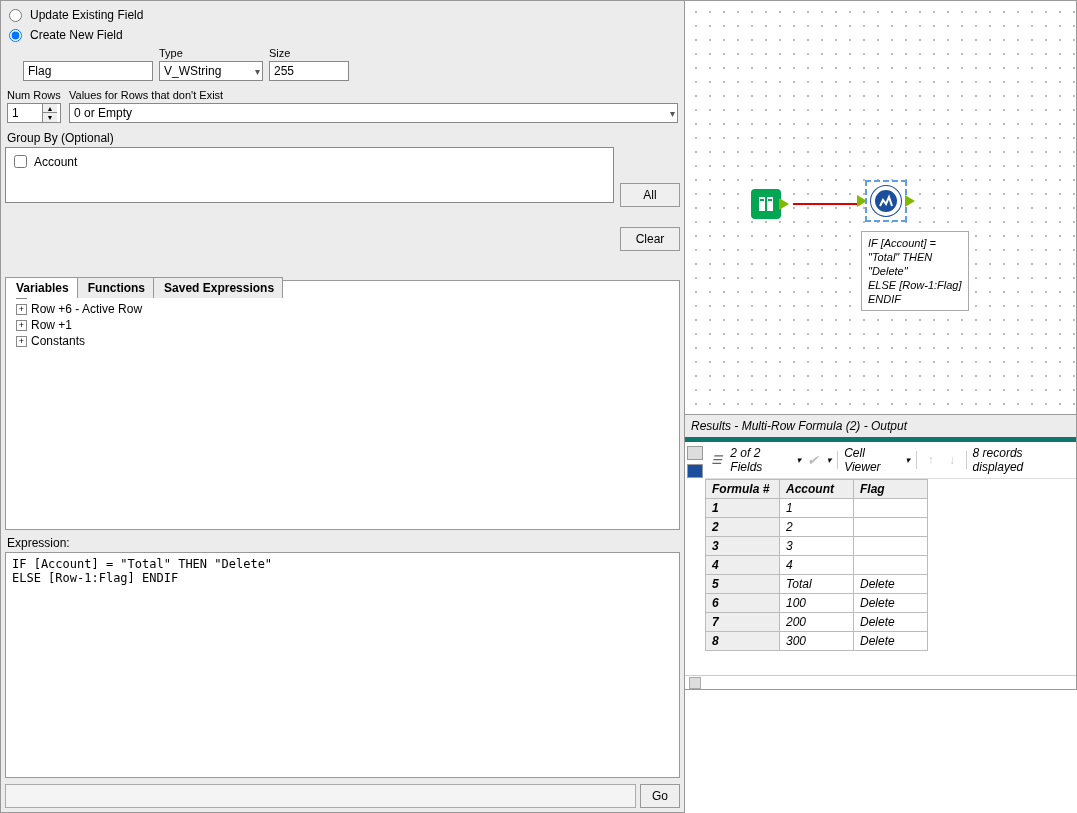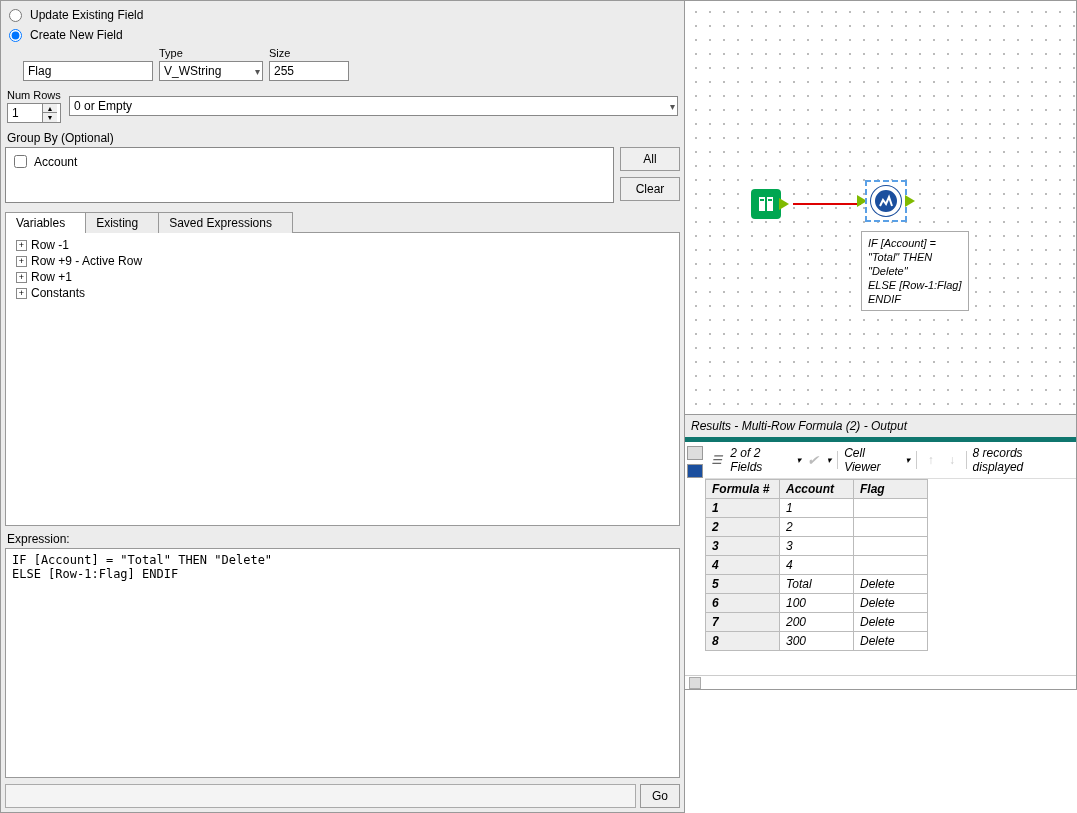--- a/index.html
+++ b/index.html
@@ -12,36 +12,36 @@
 .radio-row { padding: 3px 2px; display: flex; align-items: center; gap: 4px; }
 .radio-row input[type=radio] { margin: 0 4px 0 2px; }
 
 .field-row { display: flex; align-items: flex-end; gap: 6px; padding: 2px 2px 6px 18px; }
 .field-col { display: flex; flex-direction: column; }
 .field-col label, .top-label { font-size: 11px; padding-bottom: 2px; }
 .text-input { border: 1px solid #888; background: #fff; height: 20px; padding: 0 4px; }
 .combo { border: 1px solid #888; background: #fff; height: 20px; display:flex; align-items:center; justify-content:space-between; padding:0 2px 0 4px;}
 .combo-arrow { font-size:10px; color:#555; }
 
-.numrow-row { display:flex; gap:8px; padding:2px 2px; align-items:center; }
+.numrow-row { display:flex; gap:8px; padding:2px 2px; align-items:flex-start; }
 .spinner { display:flex; border:1px solid #888; background:#fff; height:20px; width:54px; }
 .spinner input { border:none; width:34px; padding:0 4px; outline:none; }
 .spinner-btns { display:flex; flex-direction:column; border-left:1px solid #888; }
 .spinner-btns div { font-size:7px; line-height:9px; height:9px; width:14px; text-align:center; cursor:pointer; background:#efefef; }
 .spinner-btns div:first-child { border-bottom:1px solid #888; }
 
 .groupby-label { padding:6px 2px 2px 2px; }
 .groupby-box { display:flex; gap:6px; }
 .groupby-list { flex:1; background:#fff; border:1px solid #888; height:56px; padding:2px; }
 .groupby-item { display:flex; align-items:center; gap:4px; padding:2px; }
-.groupby-btns { display:flex; flex-direction:column; gap:6px; width:60px; }
+.groupby-btns { display:flex; flex-direction:column; gap:20px; width:60px;margin-top:36px; }
 .btn { background:#efefef; border:1px solid #999; height:24px; display:flex; align-items:center; justify-content:center; cursor:pointer; }
 
 .tabs { display:flex; margin-top:8px; position:relative; }
-.tab { padding:3px 20px 3px 10px; border:1px solid #999; border-bottom:none; background:#ececec; position:relative; top:1px; cursor:pointer;}
+.tab { padding:3px 8px 3px 10px; border:1px solid #999; border-bottom:none; background:#ececec; position:relative; top:18px; cursor:pointer;font-weight:bold;}
 .tab.active { background:#fff; z-index:2; }
 .tab + .tab { margin-left:-1px; }
 
 .tree-box { background:#fff; border:1px solid #999; flex:1; min-height:250px; padding:4px; }
 .tree-item { padding:1px 0 1px 6px; display:flex; align-items:center; gap:4px; }
 .tree-toggle { width:11px; height:11px; border:1px solid #888; display:inline-flex; align-items:center; justify-content:center; font-size:9px; line-height:9px; background:#fff; }
 
 .expr-label { padding:6px 2px 2px 2px; }
 .expr-box { background:#fff; border:1px solid #999; height:230px; padding:4px 6px; font-family: Consolas, monospace; font-size:12px; white-space:pre; }
 
@@ -129,20 +129,21 @@
         <label>Num Rows</label>
         <div class="spinner">
           <input value="1" style="">
           <div class="spinner-btns">
             <div>▲</div>
             <div>▼</div>
           </div>
         </div>
       </div>
       <div class="field-col" style="flex:1">
+        <label>Values for Rows that don't Exist</label>
         <div class="combo" style="width:100%">
           <span>0 or Empty</span>
           <span class="combo-arrow">▾</span>
         </div>
       </div>
     </div>
 
     <div class="groupby-label">Group By (Optional)</div>
     <div class="groupby-box">
       <div class="groupby-list">
@@ -156,31 +157,31 @@
             <span>All</span>
           </div>
         <div class="btn">
             <span>Clear</span>
           </div>
       </div>
     </div>
 
     <div class="tabs">
       <div class="tab active"><span>Variables</span></div>
-      <div class="tab"><span>Existing</span></div>
+      <div class="tab"><span>Functions</span></div>
       <div class="tab"><span>Saved Expressions</span></div>
     </div>
     <div class="tree-box">
       <div class="tree-item">
           <span class="tree-toggle">+</span>
           <span>Row -1</span>
         </div>
       <div class="tree-item">
           <span class="tree-toggle">+</span>
-          <span>Row +9 - Active Row</span>
+          <span>Row +6 - Active Row</span>
         </div>
       <div class="tree-item">
           <span class="tree-toggle">+</span>
           <span>Row +1</span>
         </div>
       <div class="tree-item">
           <span class="tree-toggle">+</span>
           <span>Constants</span>
         </div>
     </div>

